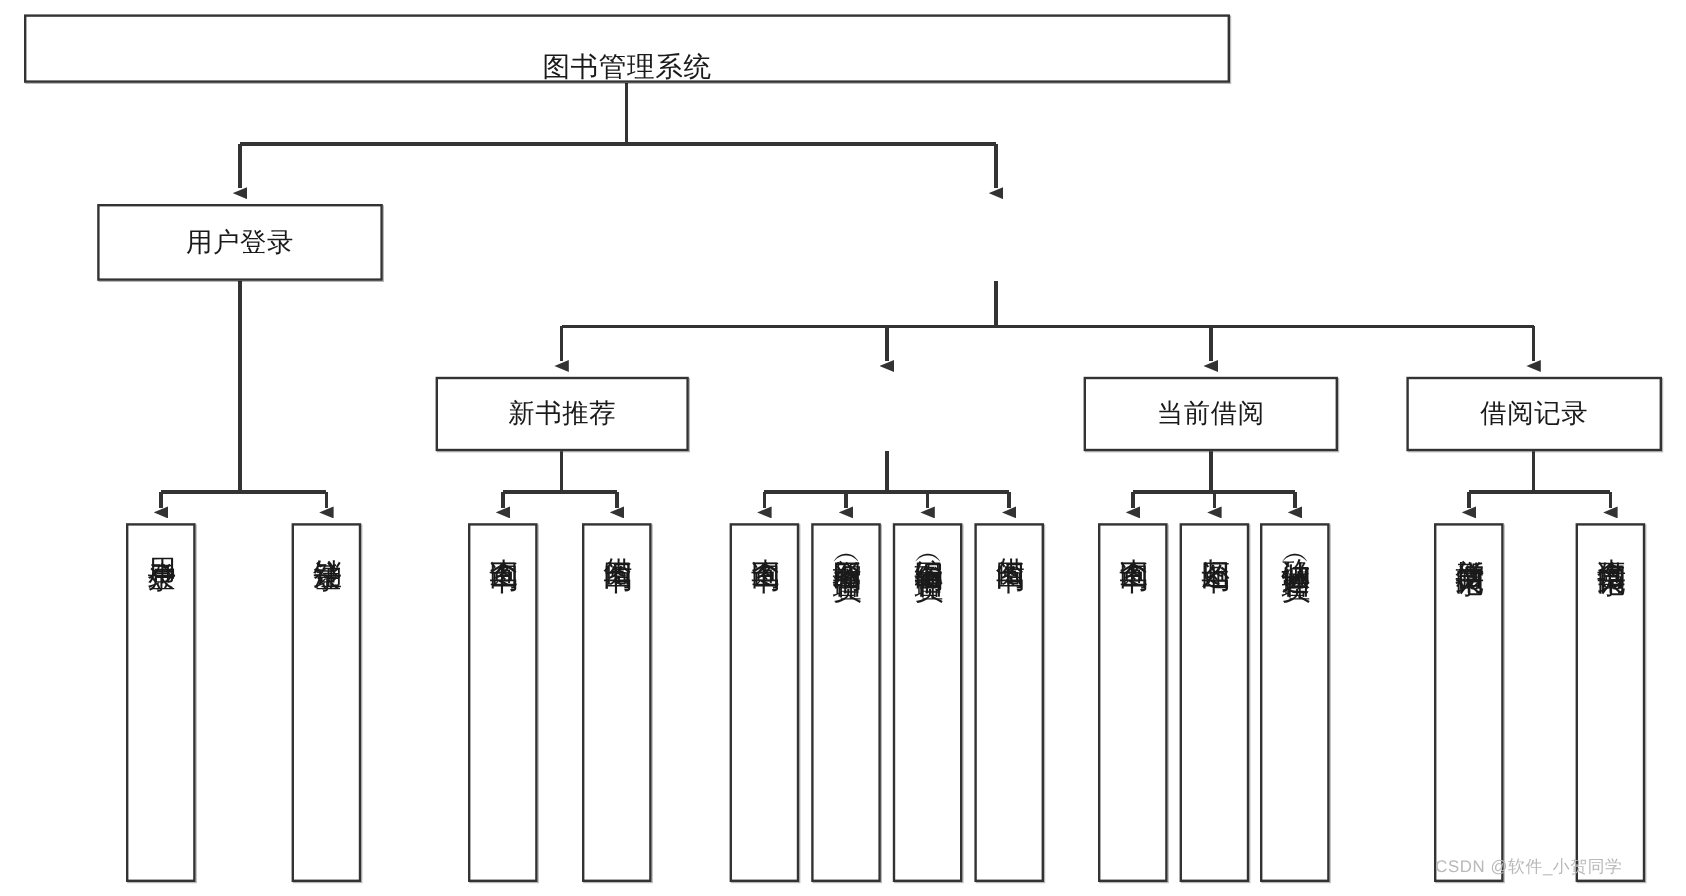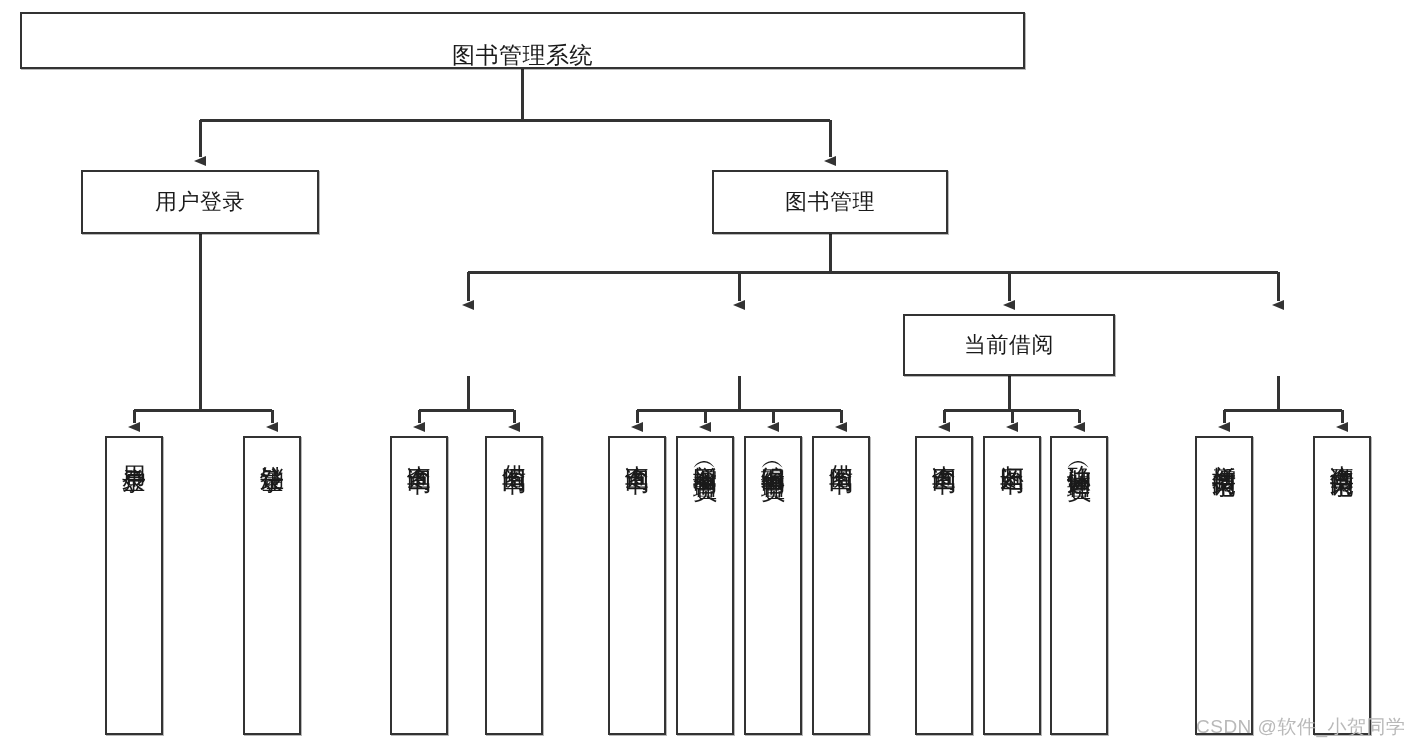--- a/index.html
+++ b/index.html
@@ -62,21 +62,21 @@
     writing-mode: vertical-rl;
     text-orientation: upright;
     font-size: 24px;
     line-height: 1.0;
     letter-spacing: 2px;
     white-space: nowrap;
   }
   .watermark {
     position: absolute;
     color: #b9b9b9;
-    font-size: 19px;
+    font-size: 14px;
     white-space: nowrap;
     letter-spacing: 0.5px;
     font-family: "Liberation Sans", "DejaVu Sans", sans-serif;
   }
 </style>
 </head>
 <body>
 
 <div id="diagram-canvas" style="background: rgb(255, 255, 255);">
 
@@ -130,26 +130,29 @@
     </g>
   </svg>
 
   <div class="node horiz root" style="left: 20px; top: 12px; width: 1005px; height: 57px; border-color: rgb(51, 51, 51); background: rgb(255, 255, 255); color: rgb(26, 26, 26);">
     <span class="node-label">图书管理系统</span>
   </div>
 
   <div class="node horiz" style="left: 81px; top: 170px; width: 238px; height: 64px; border-color: rgb(51, 51, 51); background: rgb(255, 255, 255); color: rgb(26, 26, 26);">
     <span class="node-label">用户登录</span>
   </div>
-  <div class="node horiz" style="left: 712px; top: 170px; width: 236px; height: 64px; border-color: rgb(51, 51, 51); background: rgb(255, 255, 255); color: rgb(26, 26, 26);">
-    <span class="node-label">图书管理</span>
+
+  <div class="node horiz" style="left: 363px; top: 314px; width: 211px; height: 62px; border-color: rgb(51, 51, 51); background: rgb(255, 255, 255); color: rgb(26, 26, 26);">
+    <span class="node-label">新书推荐</span>
   </div>
-
   <div class="node horiz" style="left: 903px; top: 314px; width: 212px; height: 62px; border-color: rgb(51, 51, 51); background: rgb(255, 255, 255); color: rgb(26, 26, 26);">
     <span class="node-label">当前借阅</span>
+  </div>
+  <div class="node horiz" style="left: 1172px; top: 314px; width: 213px; height: 62px; border-color: rgb(51, 51, 51); background: rgb(255, 255, 255); color: rgb(26, 26, 26);">
+    <span class="node-label">借阅记录</span>
   </div>
 
   <div class="node vert" style="left: 105px; top: 436px; width: 58px; height: 299px; border-color: rgb(51, 51, 51); background: rgb(255, 255, 255); color: rgb(26, 26, 26);">
     <span class="node-label">用户登录</span>
   </div>
   <div class="node vert" style="left: 243px; top: 436px; width: 58px; height: 299px; border-color: rgb(51, 51, 51); background: rgb(255, 255, 255); color: rgb(26, 26, 26);">
     <span class="node-label">注销登录</span>
   </div>
   <div class="node vert" style="left: 390px; top: 436px; width: 58px; height: 299px; border-color: rgb(51, 51, 51); background: rgb(255, 255, 255); color: rgb(26, 26, 26);">
     <span class="node-label">查询图书</span>

